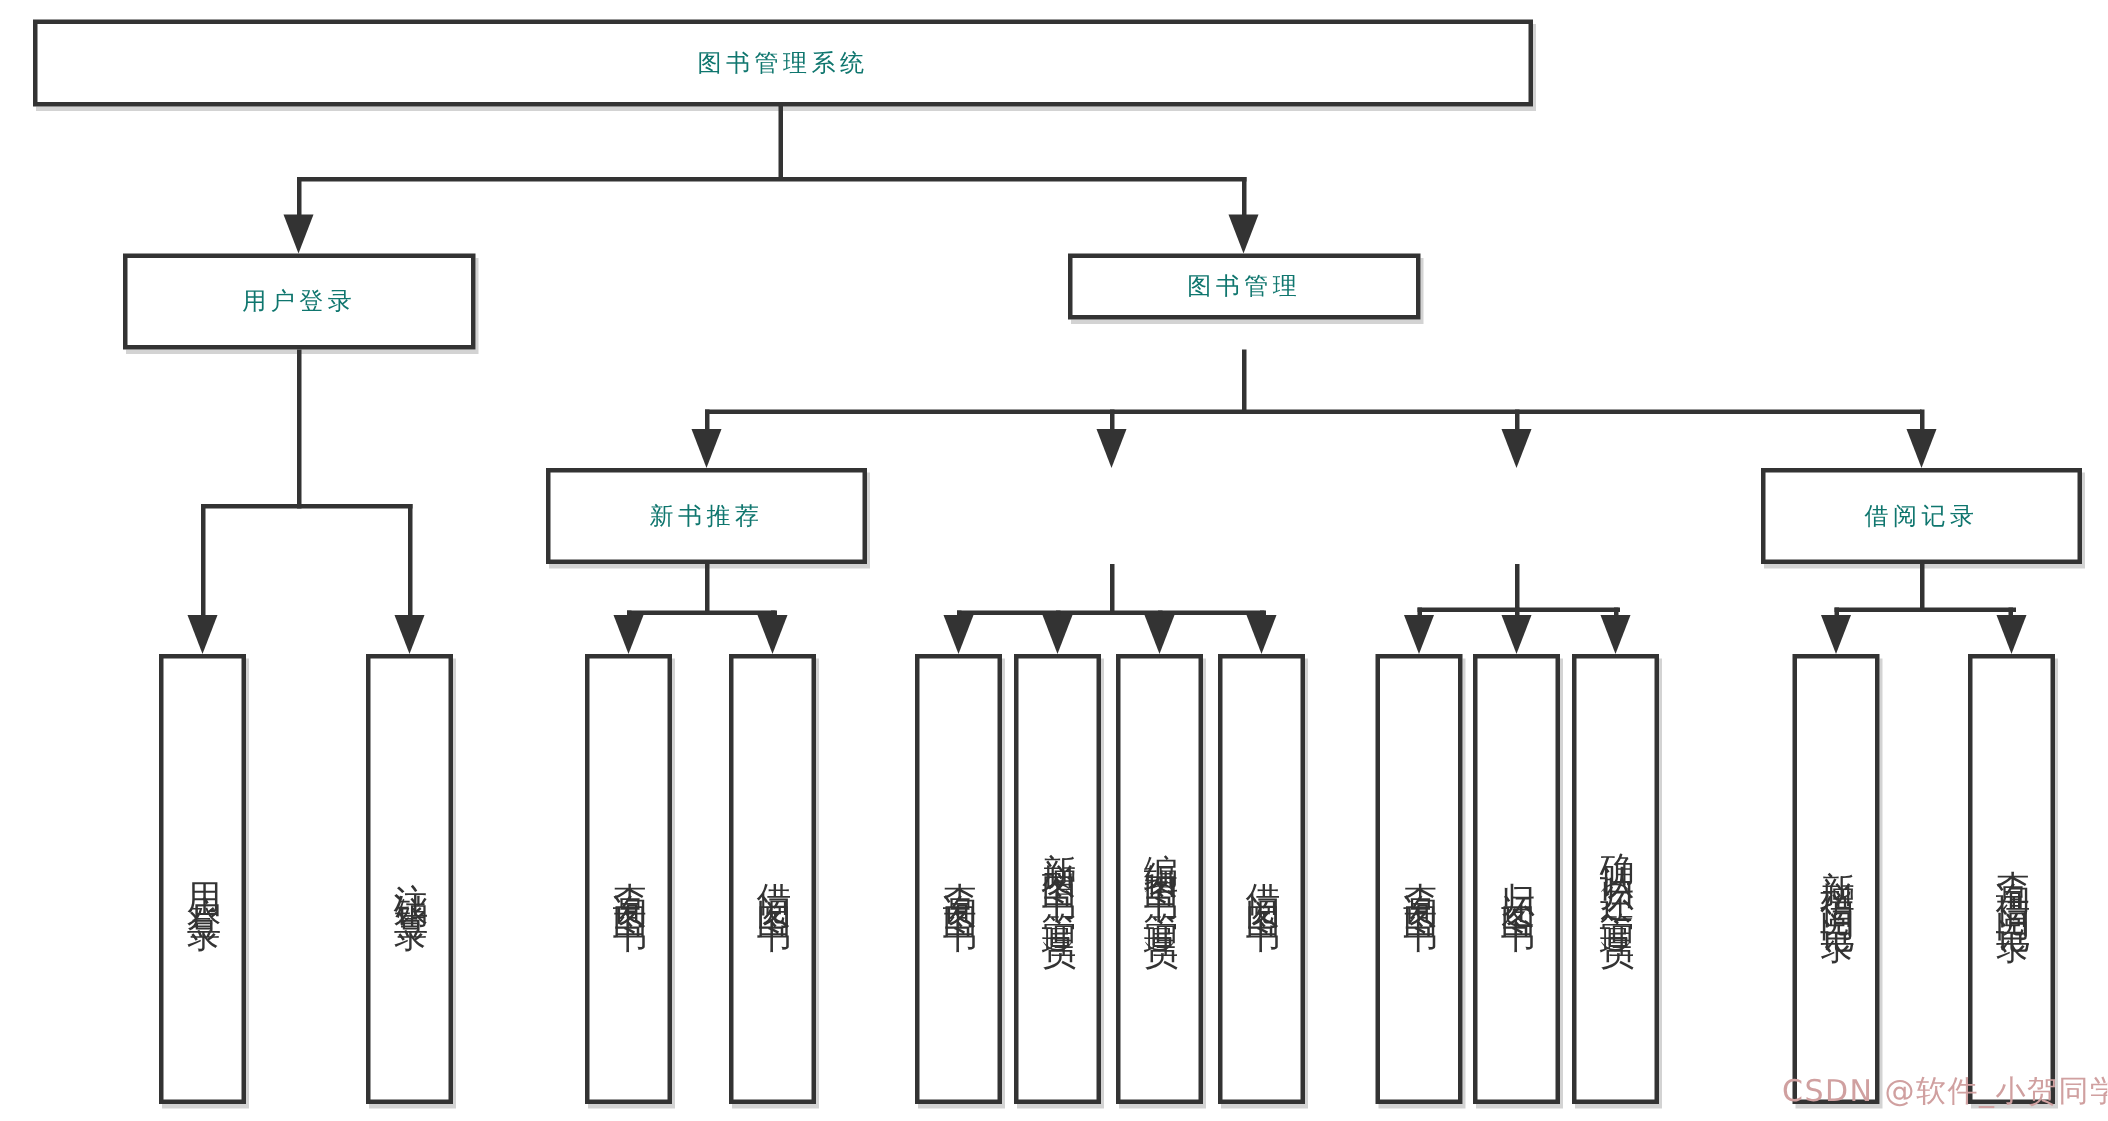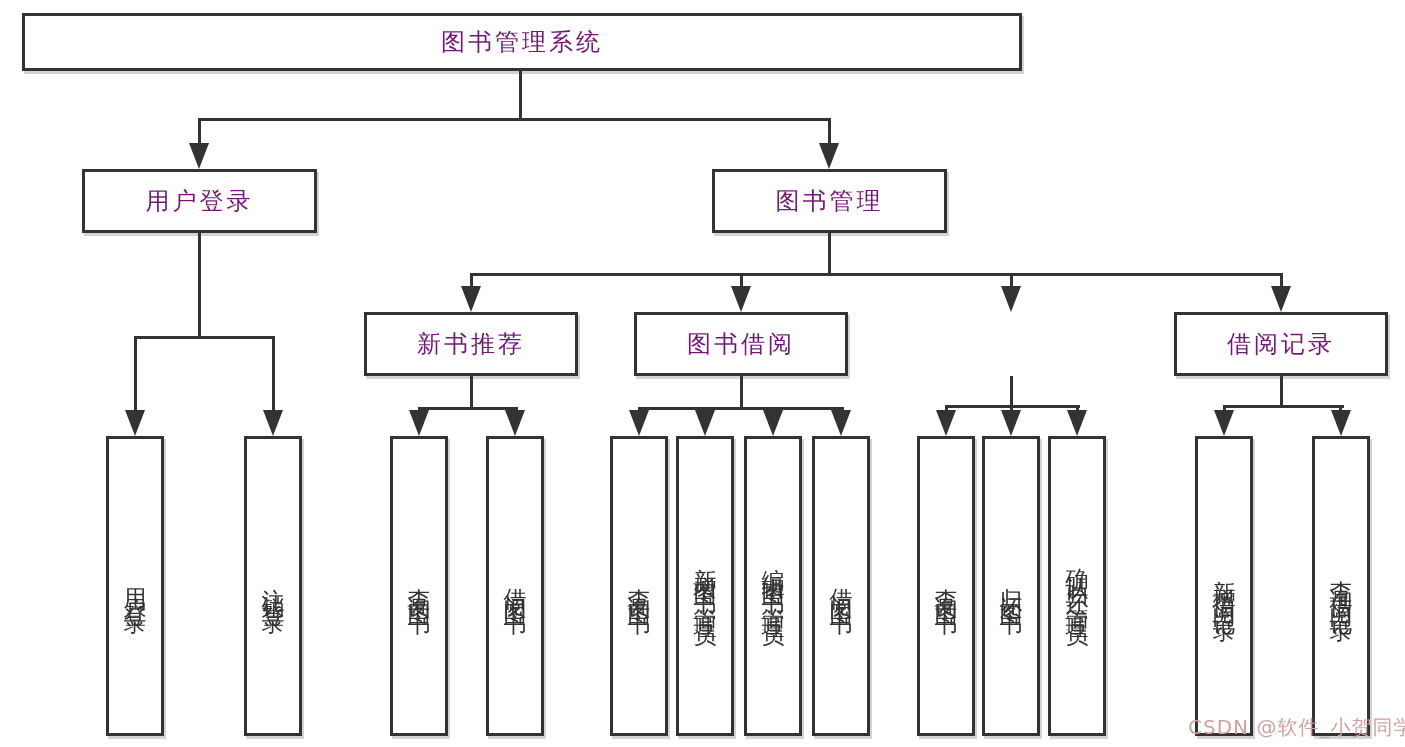--- a/index.html
+++ b/index.html
@@ -16,24 +16,24 @@
     box-sizing: border-box;
     background: #ffffff;
     border: 3px solid #333333;
     box-shadow: 2px 3px 0 rgba(130,130,130,0.35);
     display: flex;
     align-items: center;
     justify-content: center;
     color: #333333;
   }
   .h-label {
-    font-size: 24px;
+    font-size: 16px;
     letter-spacing: 3px;
     white-space: nowrap;
-    color: #701a75;
+    color: #0f766e;
   }
   .v-label {
     writing-mode: vertical-rl;
     text-orientation: mixed;
     font-size: 23px;
     letter-spacing: 8px;
     line-height: 1;
     white-space: nowrap;
     color: #333333;
   }
@@ -63,29 +63,26 @@
 
 <div id="canvas">
 
   <div class="box" style="left:22px; top:13px; width:1000px; height:58px;">
     <span class="h-label">图书管理系统</span>
   </div>
 
   <div class="box" style="left:82px; top:169px; width:235px; height:64px;">
     <span class="h-label">用户登录</span>
   </div>
-  <div class="box" style="left:712px; top:169px; width:235px; height:64px;">
+  <div class="box" style="left:712px; top:169px; width:235px; height:44px;">
     <span class="h-label">图书管理</span>
   </div>
 
   <div class="box" style="left:364px; top:312px; width:214px; height:64px;">
     <span class="h-label">新书推荐</span>
-  </div>
-  <div class="box" style="left:634px; top:312px; width:214px; height:64px;">
-    <span class="h-label">图书借阅</span>
   </div>
   <div class="box" style="left:1174px; top:312px; width:214px; height:64px;">
     <span class="h-label">借阅记录</span>
   </div>
 
   <div class="box" style="left:106px; top:436px; width:58px; height:300px;">
     <span class="v-label">用户登录</span>
   </div>
   <div class="box" style="left:244px; top:436px; width:58px; height:300px;">
     <span class="v-label">注销登录</span>

